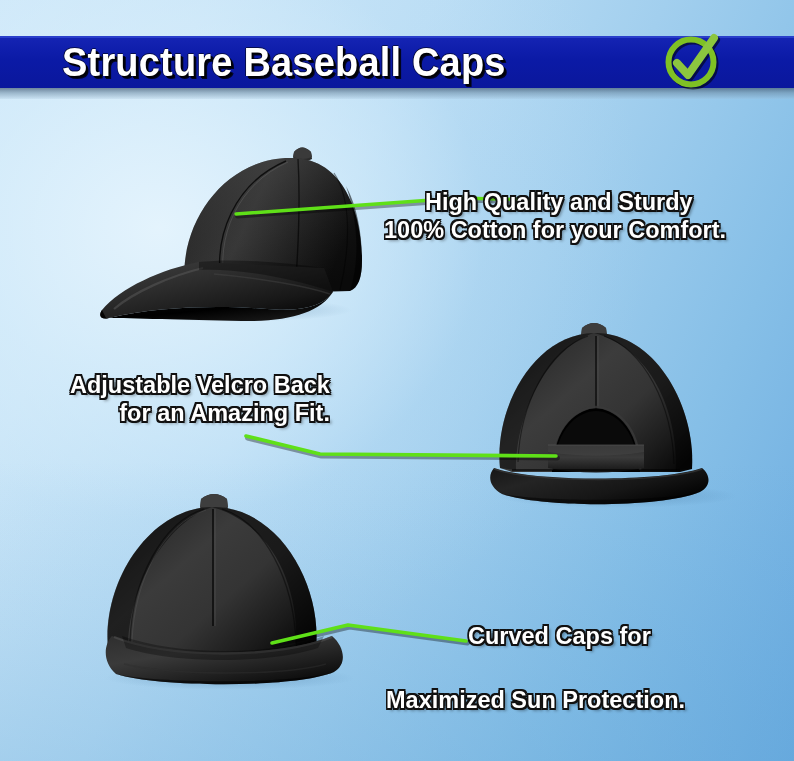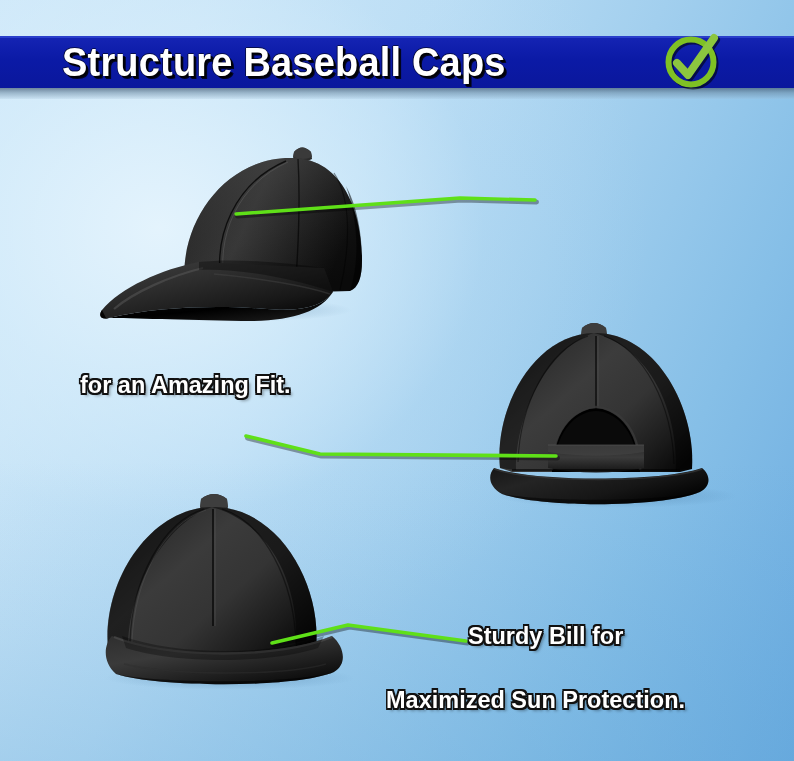--- a/index.html
+++ b/index.html
@@ -375,23 +375,28 @@
       <path d="M236 214 L 460 198 L 535 200" stroke="#5fe018" stroke-width="3.4"></path>
 
       <path d="M246 436 L 320 454 L 556 456" stroke="#000" stroke-opacity="0.35" stroke-width="5" transform="translate(1.5,2)"></path>
       <path d="M246 436 L 320 454 L 556 456" stroke="#5fe018" stroke-width="3.6"></path>
 
       <path d="M272 643 L 348 625 L 466 641" stroke="#000" stroke-opacity="0.35" stroke-width="5" transform="translate(1.5,2)"></path>
       <path d="M272 643 L 348 625 L 466 641" stroke="#5fe018" stroke-width="3.6"></path>
     </g>
   </svg>
 
+  <div class="callout c1">
+    <span class="ln ln1">High Quality and Sturdy</span>
+    <span class="ln ln2">100%  Cotton for your Comfort.</span>
+  </div>
 
   <div class="callout c2">
+    <span class="ln ln1">Adjustable Velcro Back</span>
     <span class="ln ln2">for an Amazing Fit.</span>
   </div>
 
   <div class="callout c3">
-    <span class="ln ln1">Sturdy Bill for</span>
+    <span class="ln ln1">Curved Caps for</span>
     <span class="ln ln2">Maximized Sun Protection.</span>
   </div>
 
 </div>
 
 </body></html>

